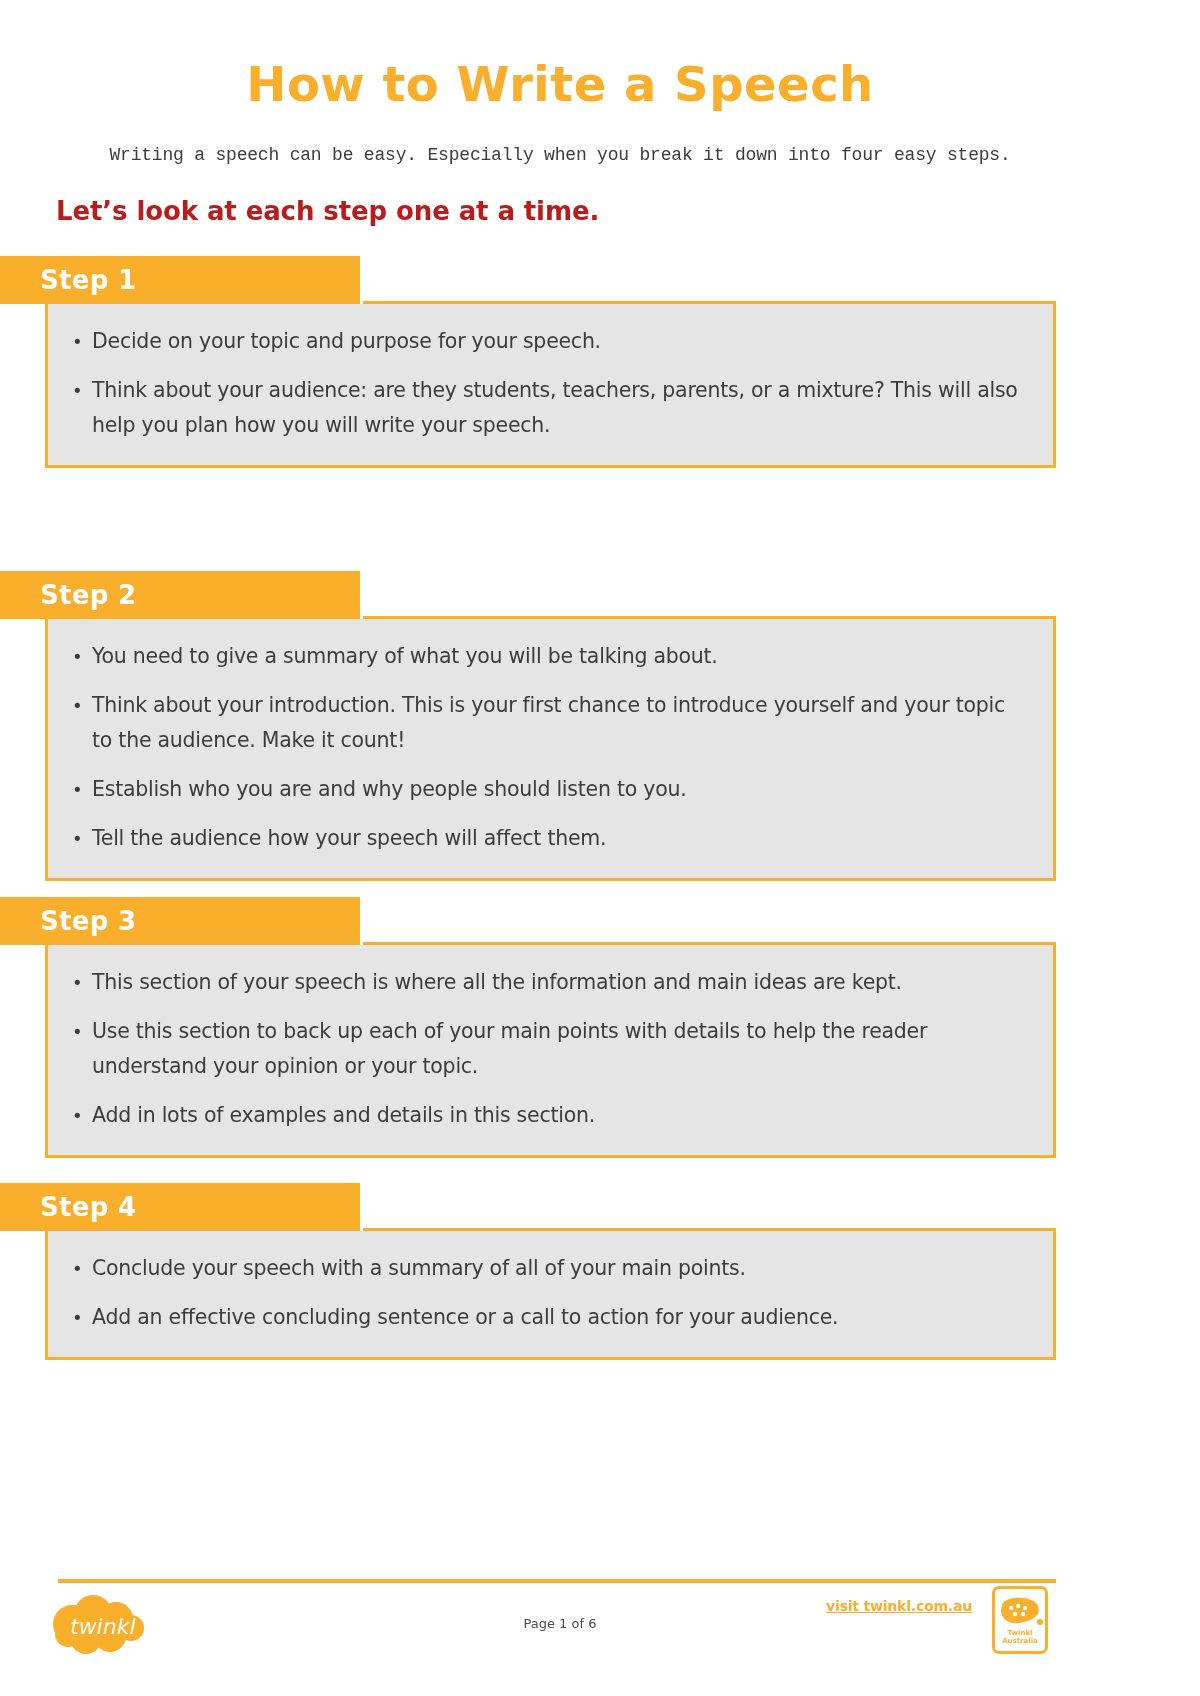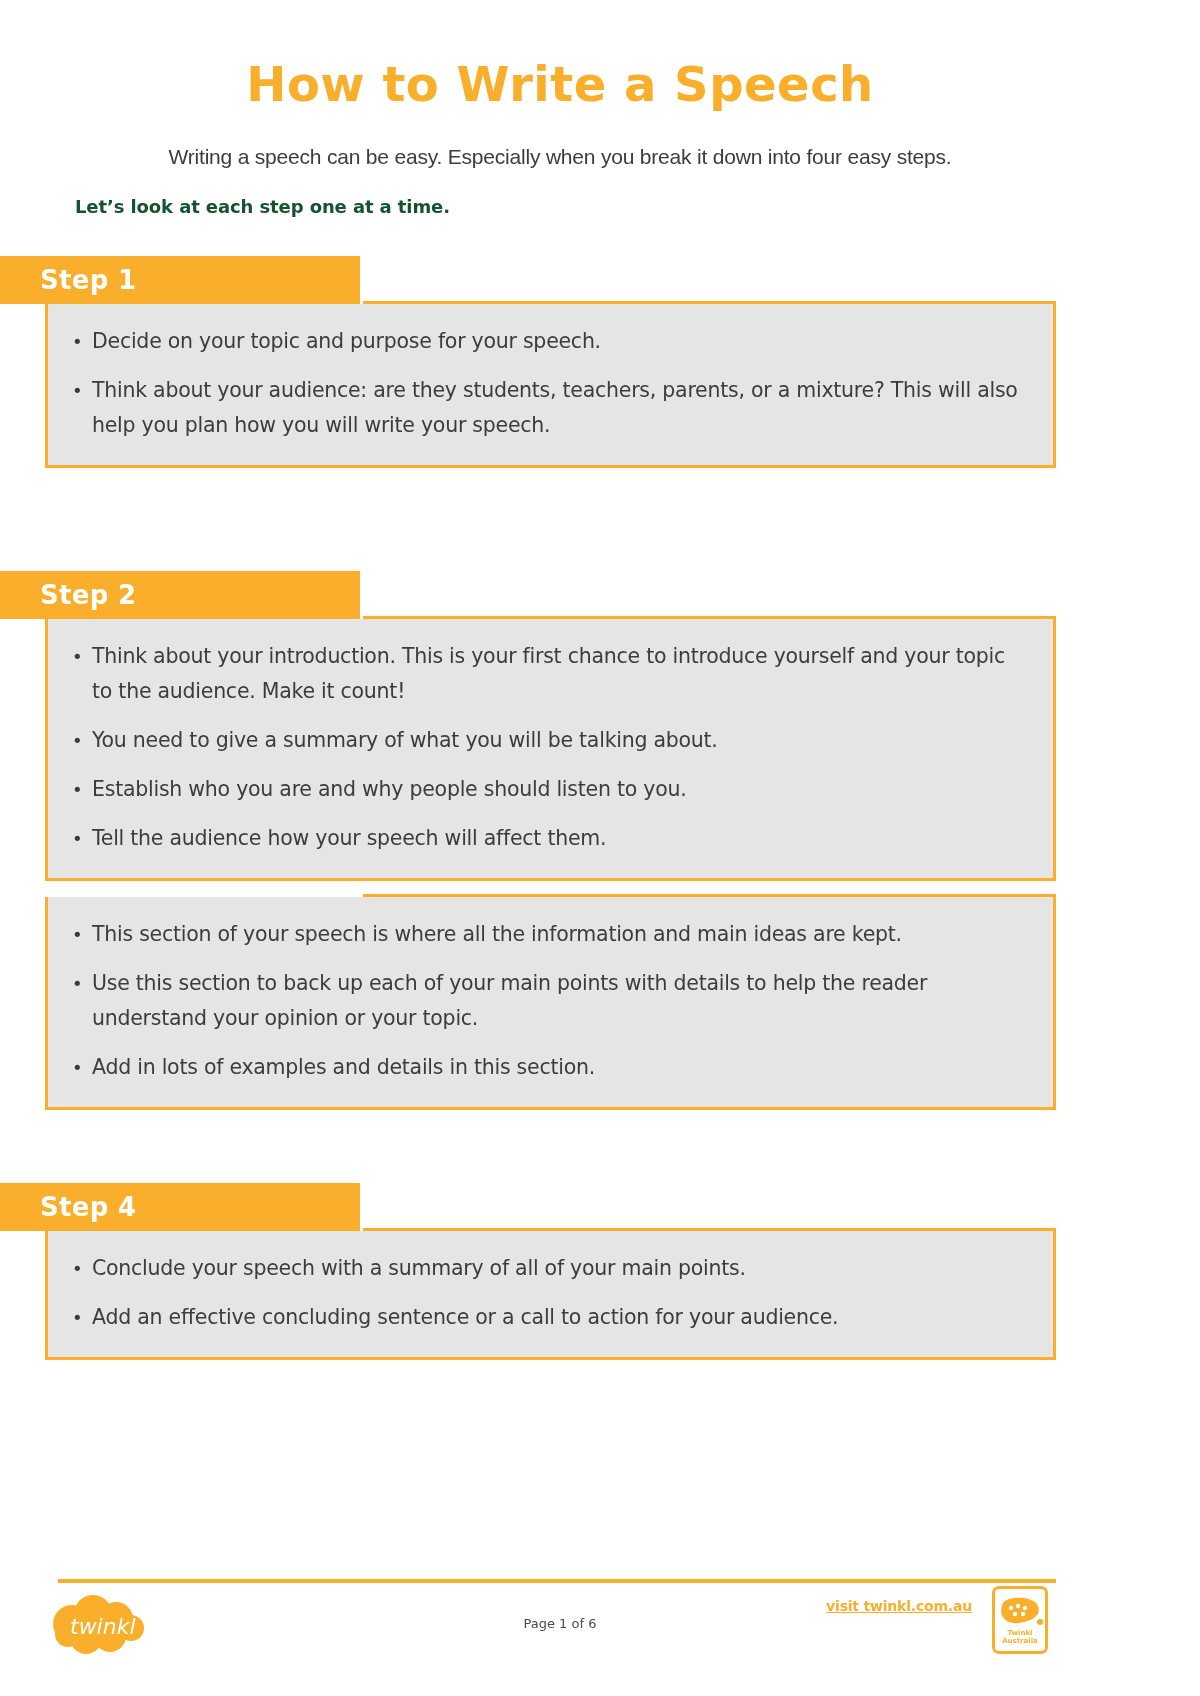--- a/index.html
+++ b/index.html
@@ -37,33 +37,33 @@
     letter-spacing: 0.5px;
   }
 
   .intro-text {
     position: absolute;
     top: 145px;
     left: 60px;
     width: 1000px;
     text-align: center;
     color: #3c3c3c;
-    font-family: Liberation Sans, sans-serif;
-    font-size: 21px;
+    font-family: Liberation Mono, monospace;
+    font-size: 18px;
     letter-spacing: -0.2px;
   }
 
   .intro-accent {
     position: absolute;
     top: 196px;
-    left: 75px;
-    color: #14532d;
+    left: 56px;
+    color: #b91c1c;
     font-family: "DejaVu Sans", sans-serif;
     font-weight: bold;
-    font-size: 18px;
+    font-size: 26px;
     letter-spacing: -0.1px;
   }
 
   
   .step-block {
     position: absolute;
     left: 0;
     width: 1056px;
   }
 
@@ -216,29 +216,32 @@
       </ul>
     </div>
   </div>
 
   <div class="step-block" style="top:571px;">
     <div class="step-tab">
       <span class="step-tab-label">Step 2</span>
     </div>
     <div class="step-body">
       <ul class="step-list">
+        <li>You need to give a summary of what you will be talking about.</li>
         <li>Think about your introduction. This is your first chance to introduce yourself and your topic to the audience. Make it count!</li>
-        <li>You need to give a summary of what you will be talking about.</li>
         <li>Establish who you are and why people should listen to you.</li>
         <li>Tell the audience how your speech will affect them.</li>
       </ul>
     </div>
   </div>
 
   <div class="step-block" style="top:897px;">
+    <div class="step-tab">
+      <span class="step-tab-label">Step 3</span>
+    </div>
     <div class="step-body">
       <ul class="step-list">
         <li>This section of your speech is where all the information and main ideas are kept.</li>
         <li>Use this section to back up each of your main points with details to help the reader understand your opinion or your topic.</li>
         <li>Add in lots of examples and details in this section.</li>
       </ul>
     </div>
   </div>
 
   <div class="step-block" style="top:1183px;">

